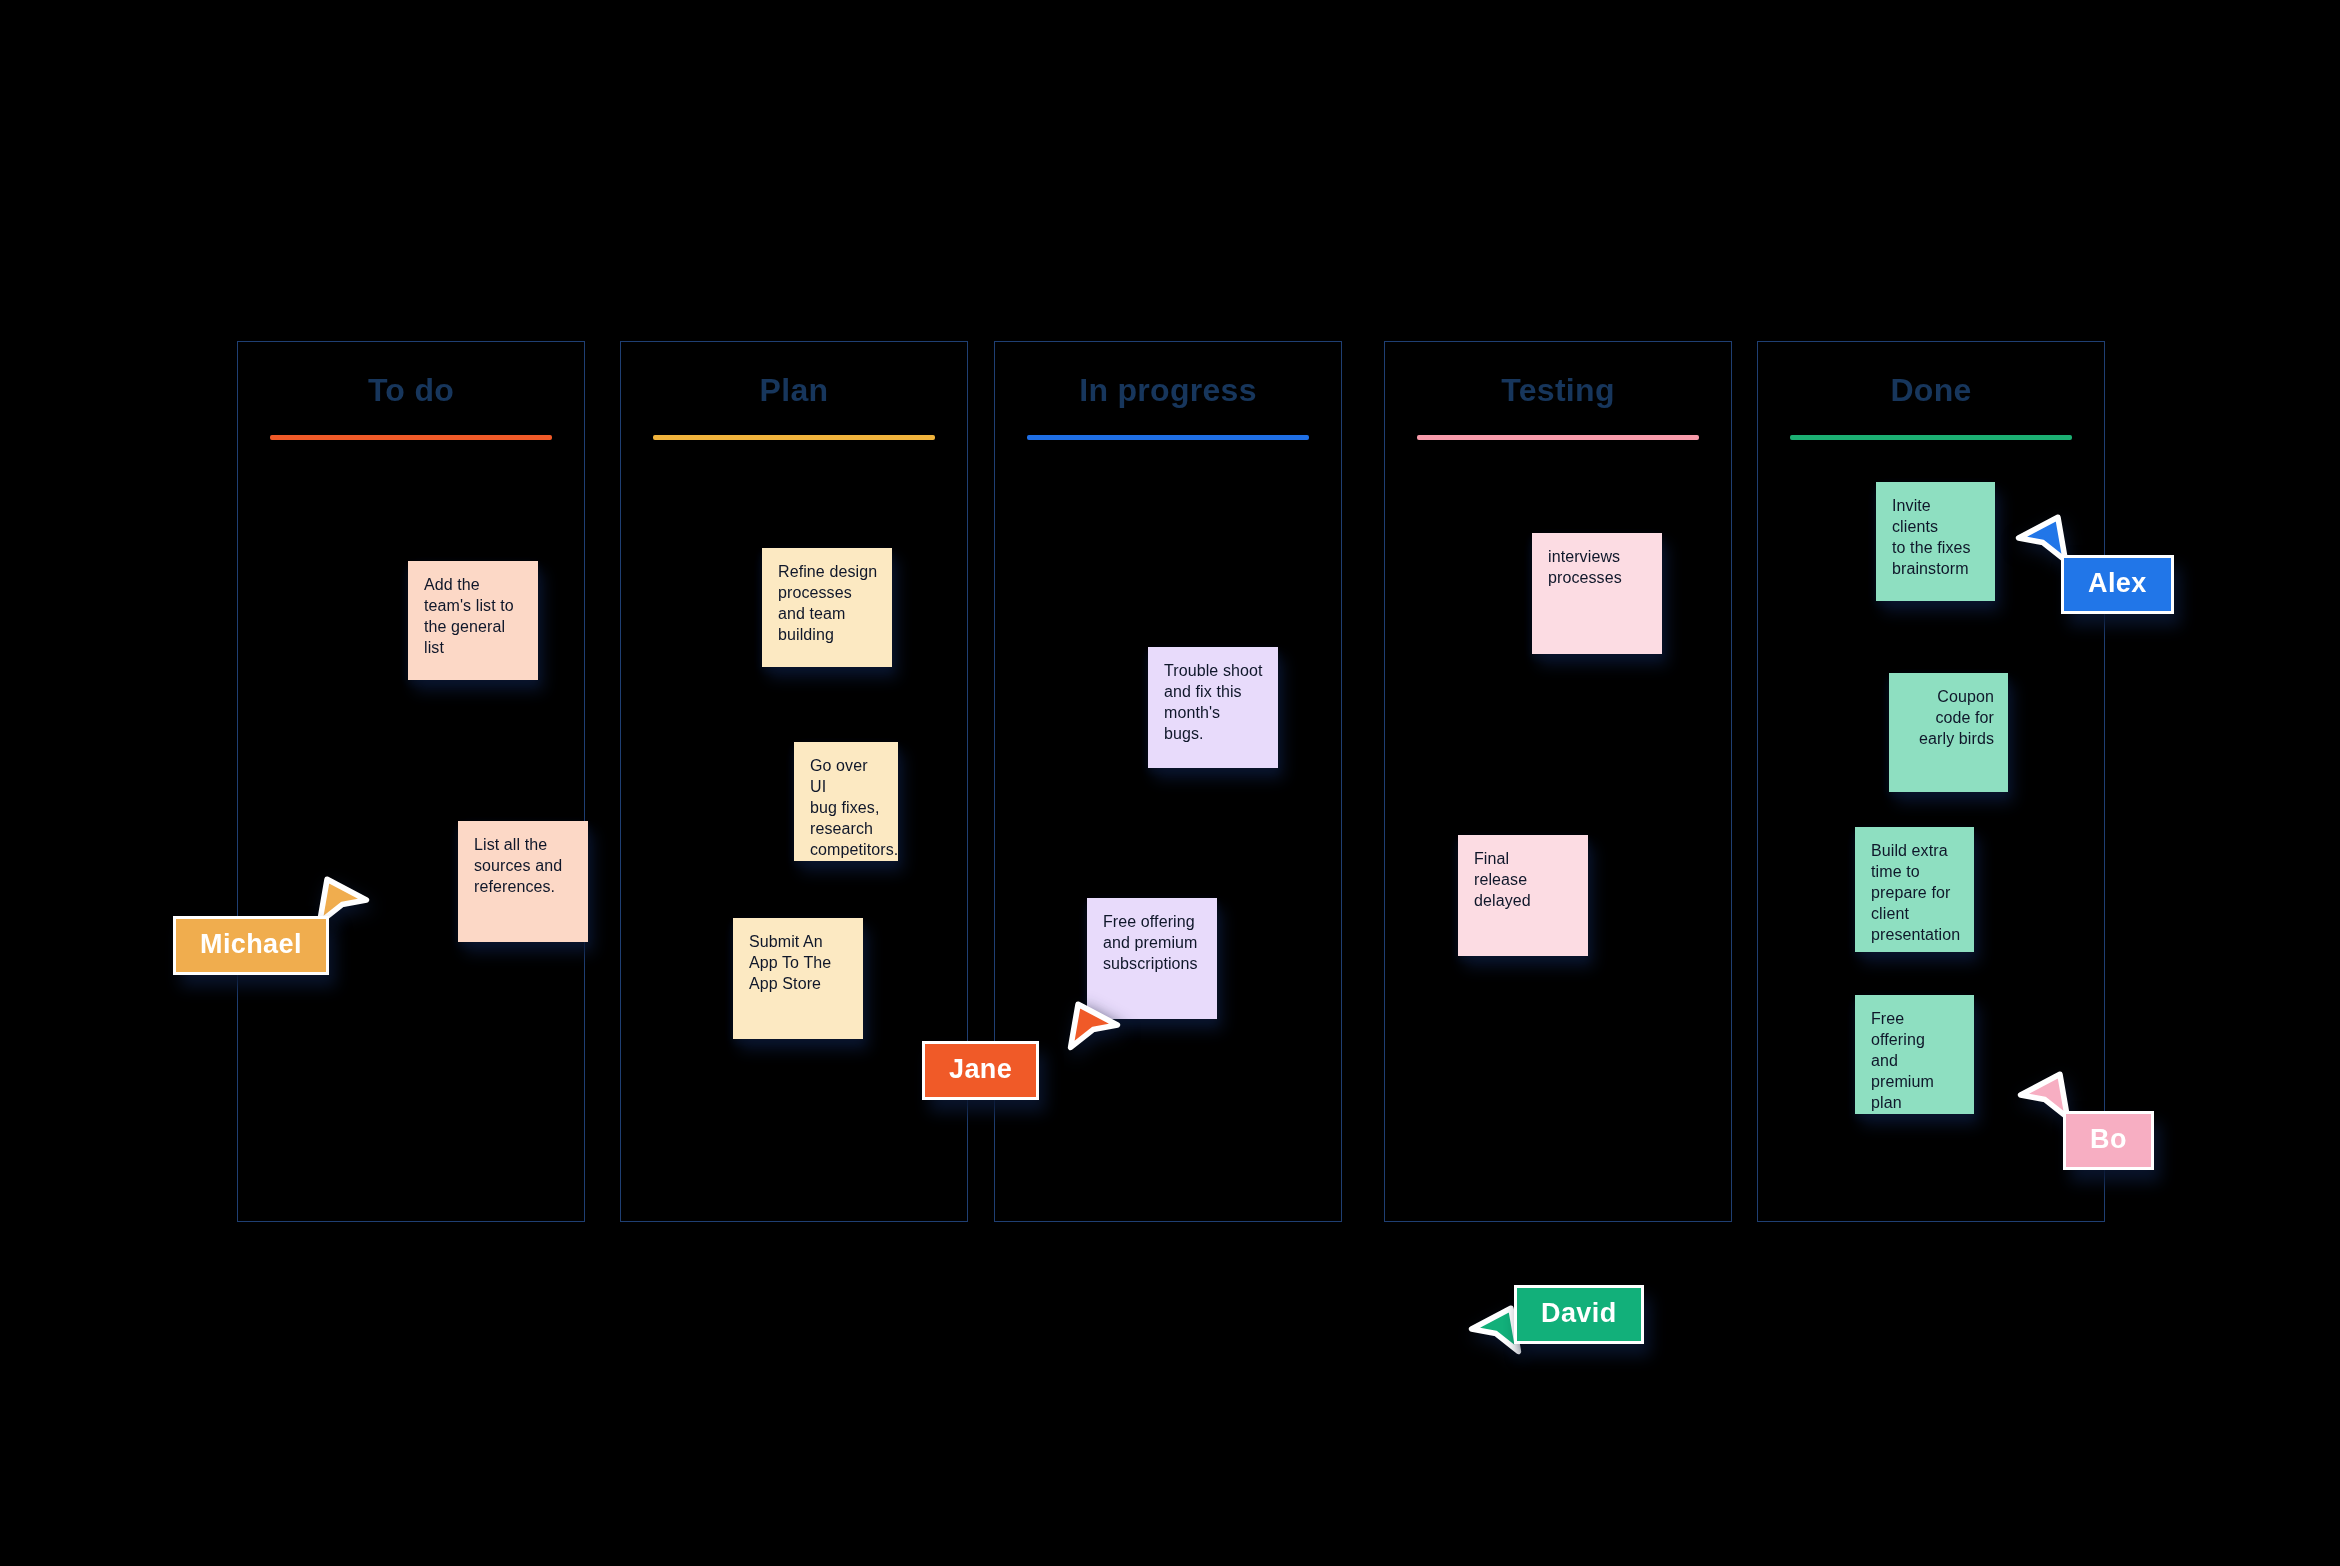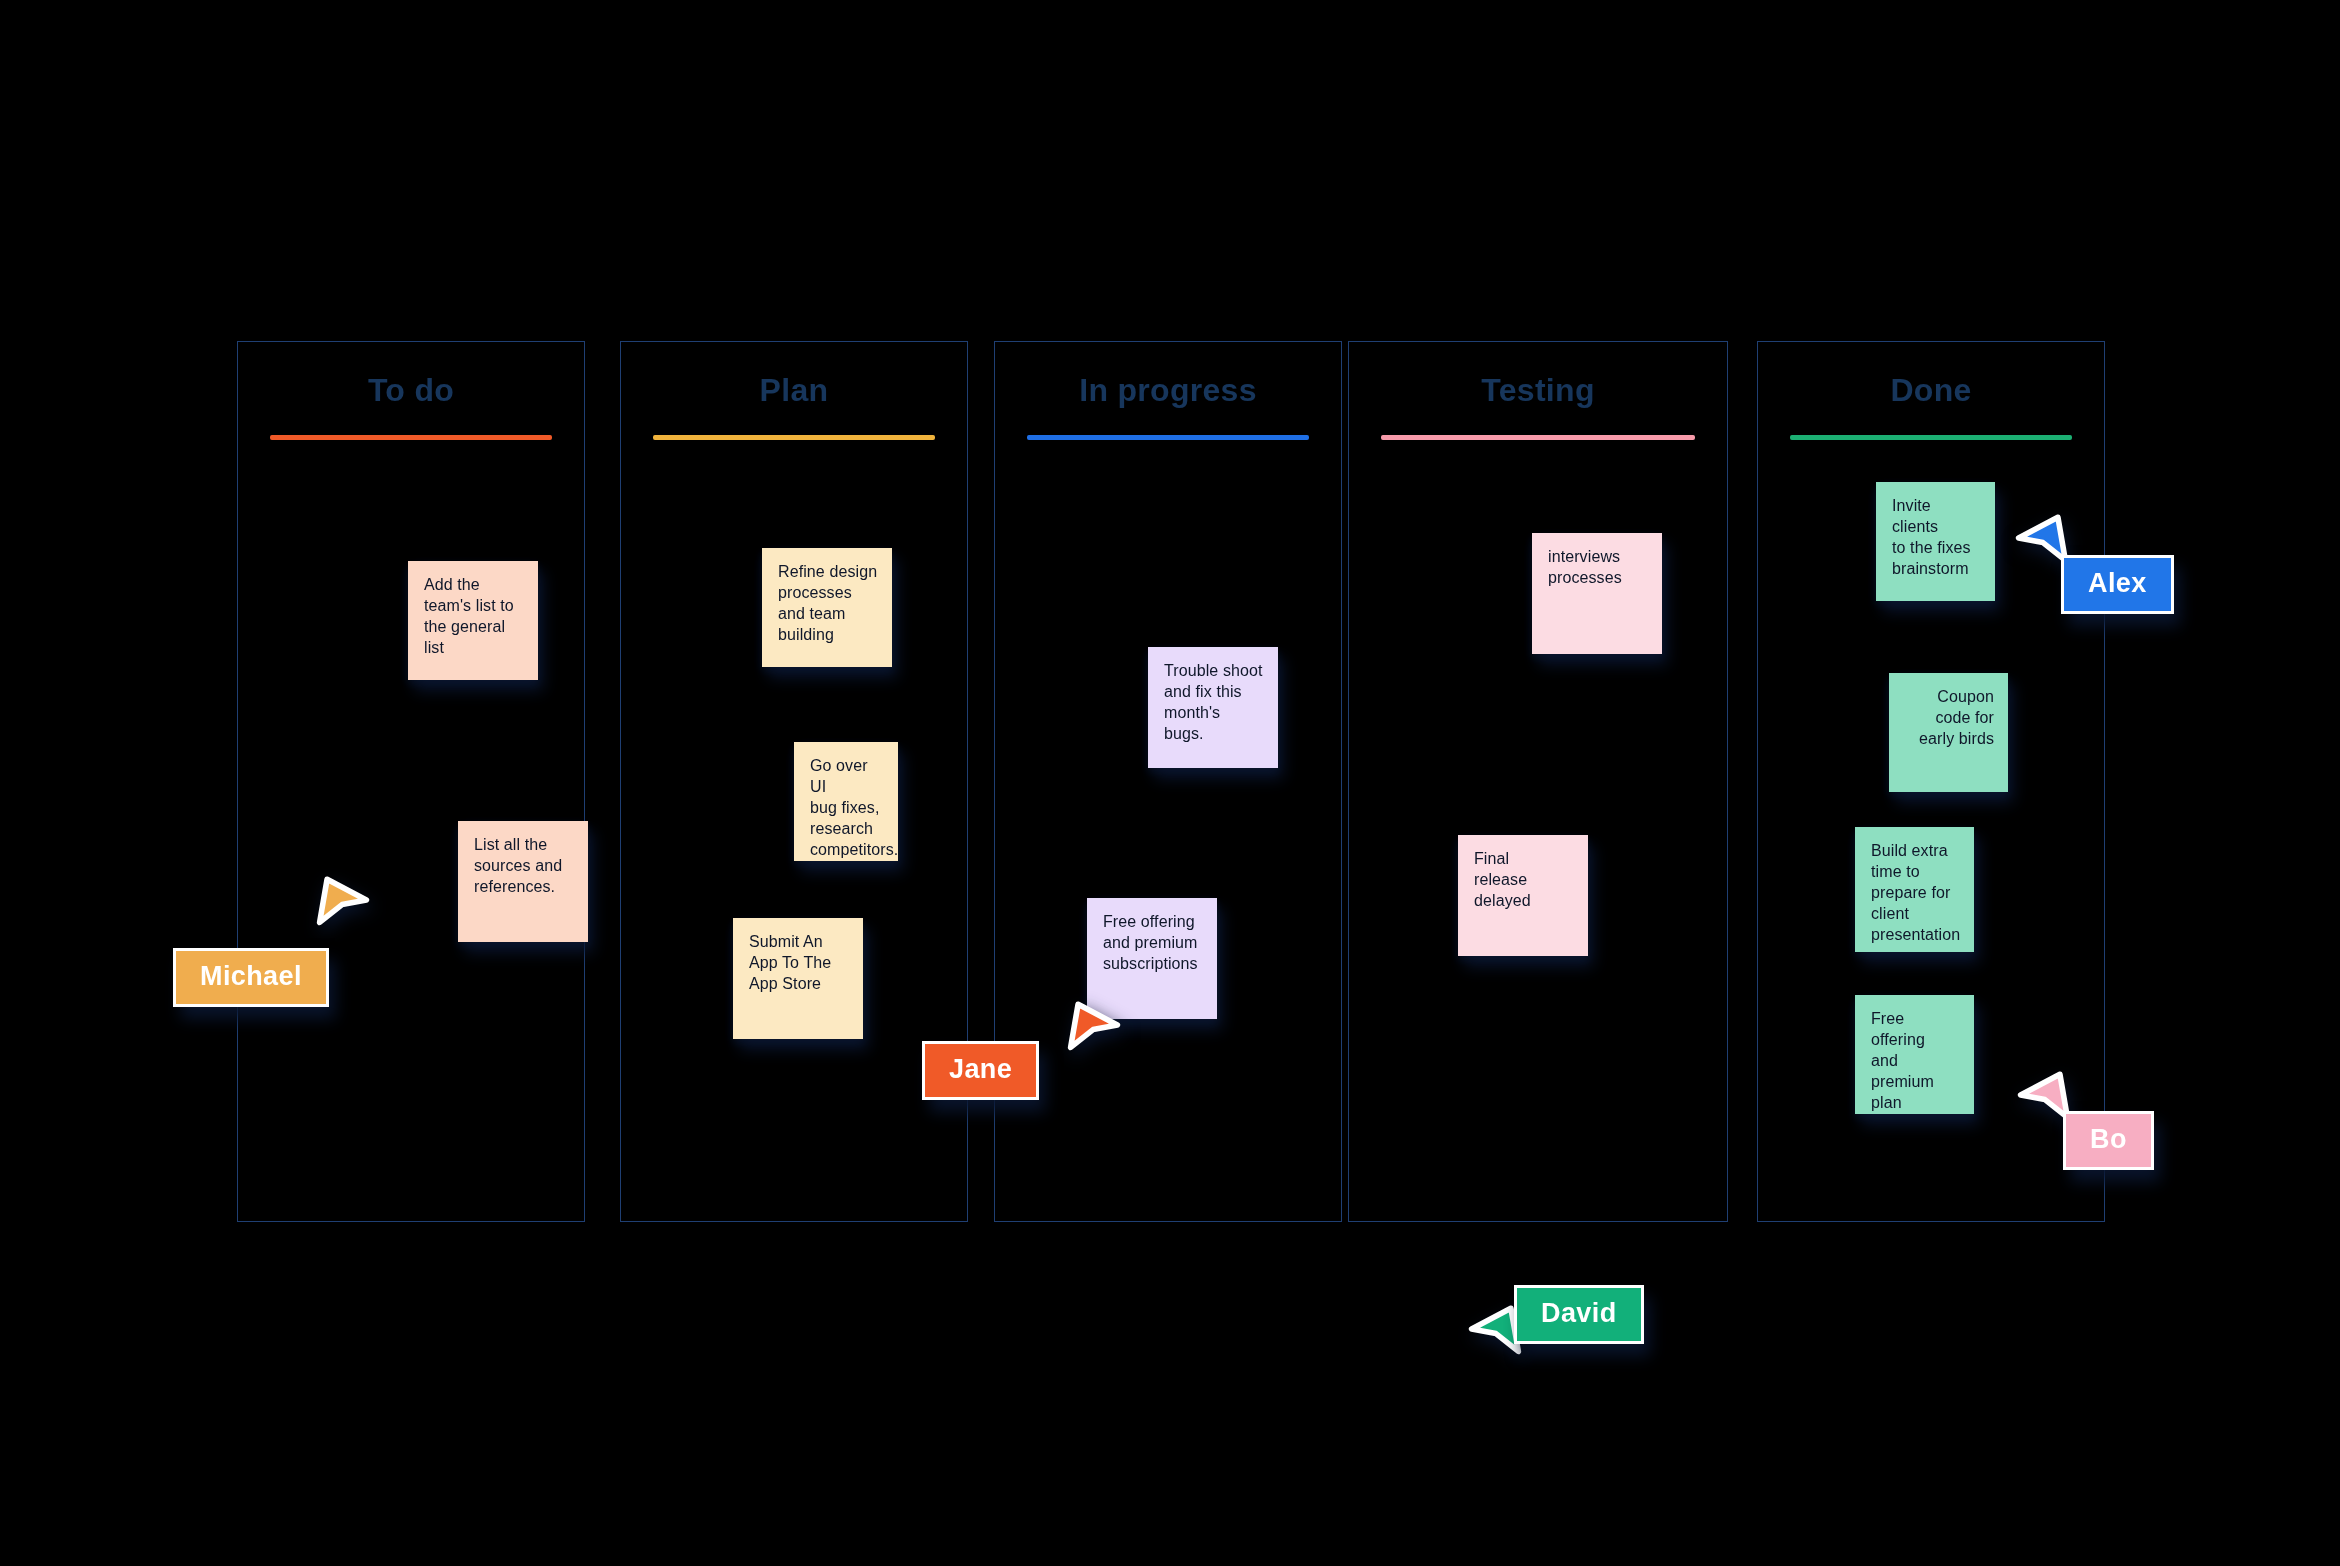--- a/index.html
+++ b/index.html
@@ -136,21 +136,21 @@
     <div class="note" style="left: 1148px; top: 647px; width: 130px; height: 121px; background: rgb(232, 219, 251);">
       <span>Trouble shoot</span>
       <span>and fix this</span>
       <span>month's bugs.</span>
     </div>
     <div class="note" style="left: 1087px; top: 898px; width: 130px; height: 121px; background: rgb(232, 219, 251);">
       <span>Free offering</span>
       <span>and premium</span>
       <span>subscriptions</span>
     </div>
-    <div class="column" style="left: 1348px; width: 380px;">
+    <div class="column" style="left: 1384px; width: 348px;">
       <div class="column-title">Testing</div>
       <div class="column-rule" style="background: rgb(247, 155, 170);"></div>
     </div>
     <div class="note" style="left: 1532px; top: 533px; width: 130px; height: 121px; background: rgb(252, 220, 227);">
       <span>interviews</span>
       <span>processes</span>
     </div>
     <div class="note" style="left: 1458px; top: 835px; width: 130px; height: 121px; background: rgb(252, 220, 227);">
       <span>Final</span>
       <span>release</span>
@@ -182,21 +182,21 @@
       <span>and</span>
       <span>premium</span>
       <span>plan</span>
     </div>
     <div class="cursor">
       <div class="arrow" style="left: 314px; top: 870px;"><svg width="58" height="58" viewBox="0 0 62 62" xmlns="http://www.w3.org/2000/svg">
           <g>
             <path d="M6 56 L14 10 L56 32 L30 37 Z" fill="#f0ad4e" stroke="#ffffff" stroke-width="6" stroke-linejoin="round"></path>
           </g>
         </svg></div>
-      <div class="tag" style="left: 173px; top: 916px; background: rgb(240, 173, 78); margin-top: 32px;">Michael</div>
+      <div class="tag" style="left: 173px; top: 916px; background: rgb(240, 173, 78);">Michael</div>
     </div>
     <div class="cursor">
       <div class="arrow" style="left: 1065px; top: 995px;"><svg width="58" height="58" viewBox="0 0 62 62" xmlns="http://www.w3.org/2000/svg">
           <g>
             <path d="M6 56 L14 10 L56 32 L30 37 Z" fill="#f05a28" stroke="#ffffff" stroke-width="6" stroke-linejoin="round"></path>
           </g>
         </svg></div>
       <div class="tag" style="left: 922px; top: 1041px; background: rgb(240, 90, 40);">Jane</div>
     </div>
     <div class="cursor">

